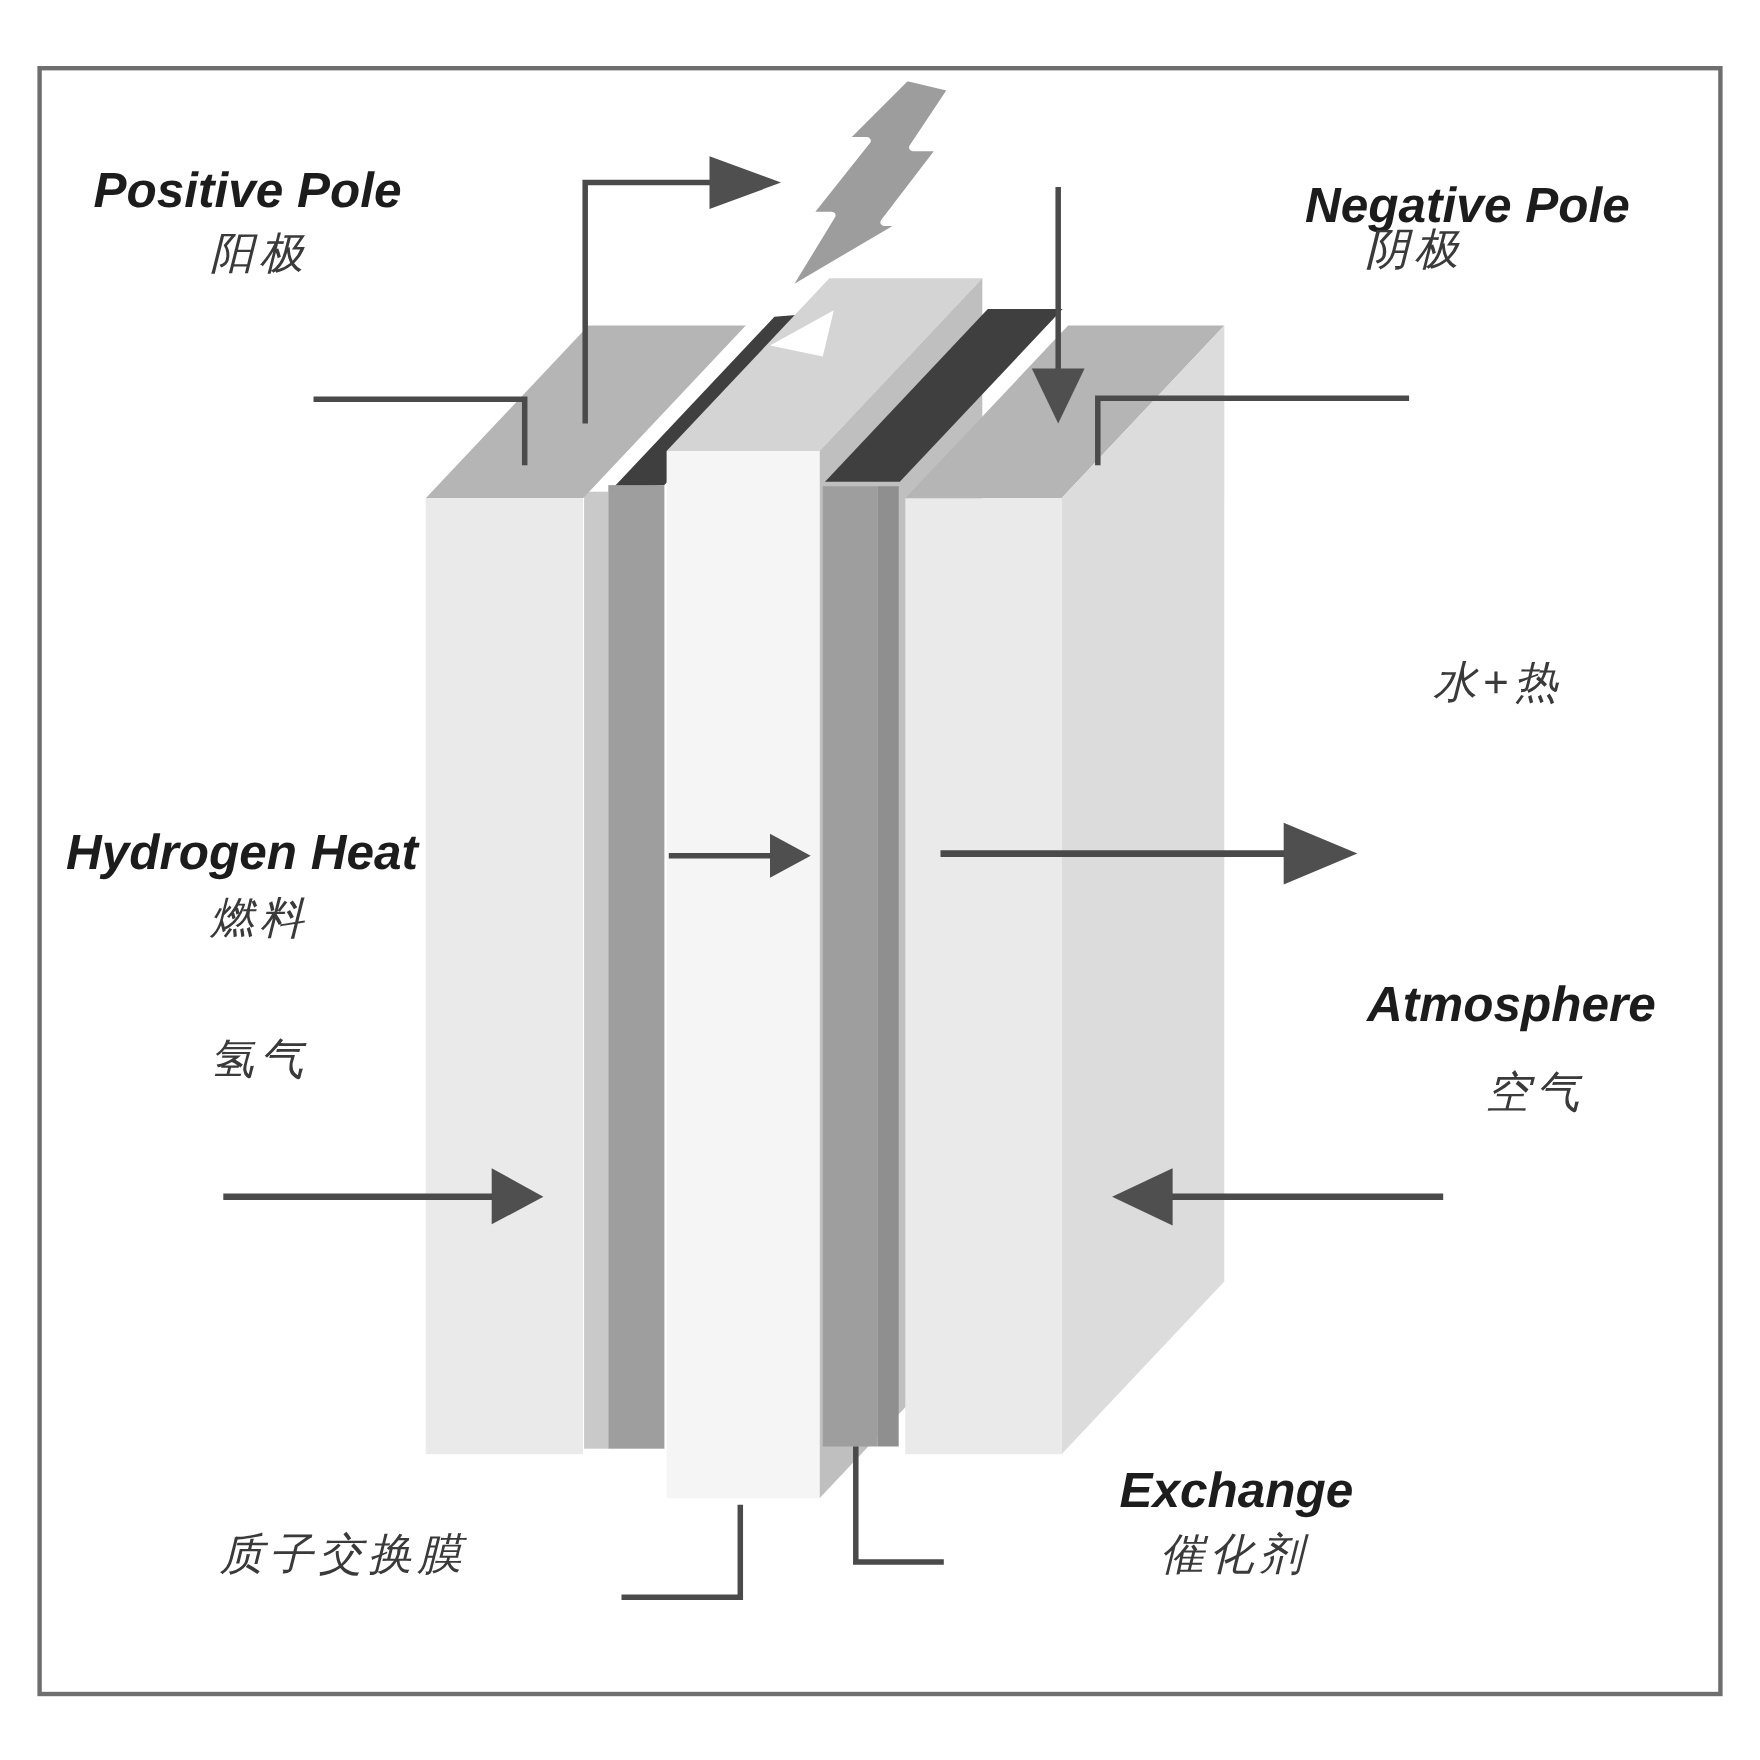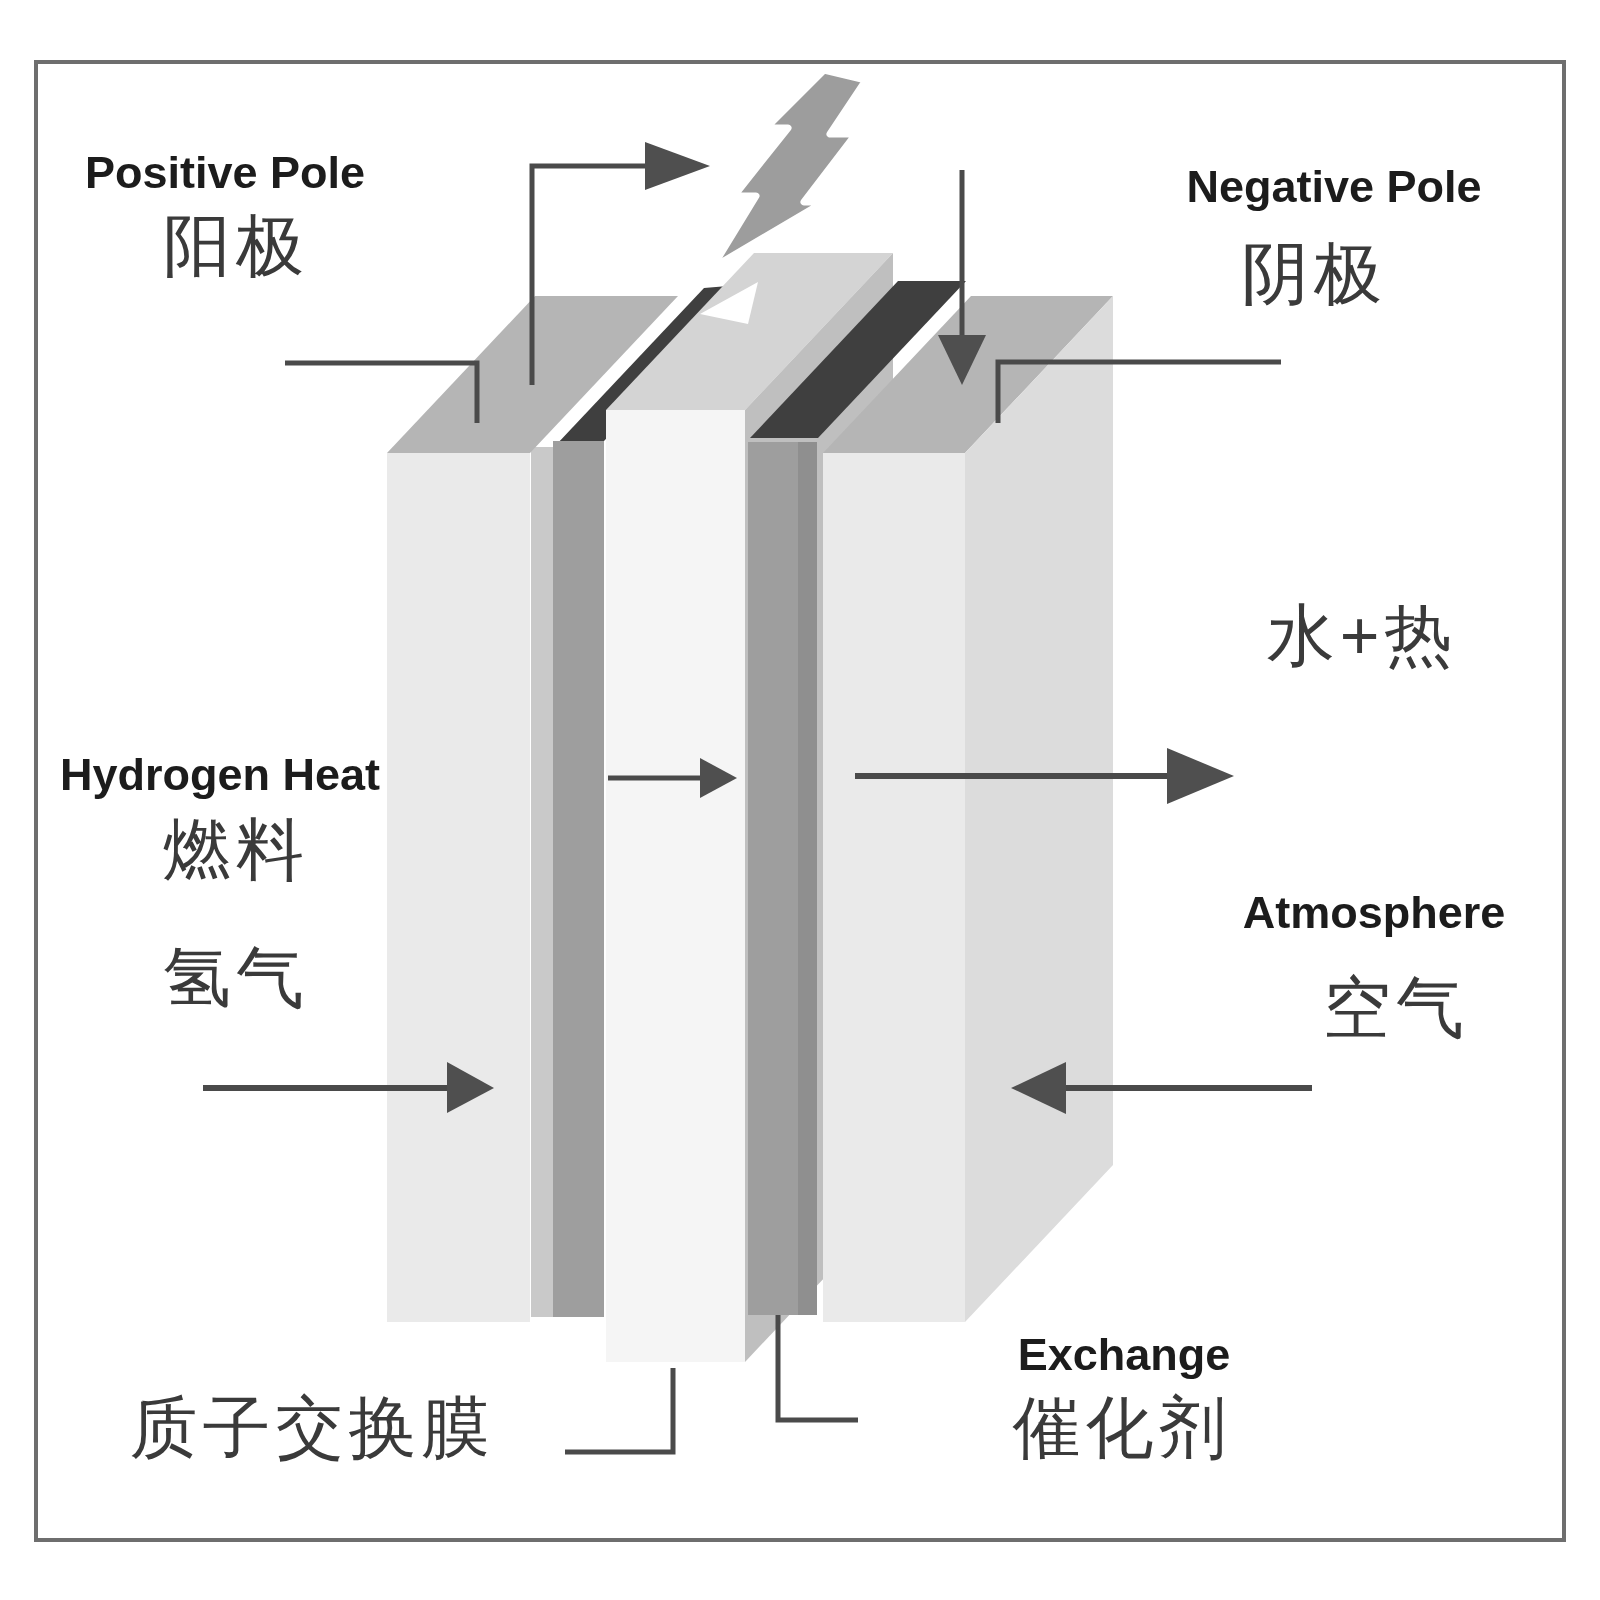--- a/index.html
+++ b/index.html
@@ -20,28 +20,29 @@
     left: 0; top: 0;
     width: 1600px;
     height: 1600px;
   }
   .label {
     position: absolute;
     transform: translateX(-50%);
     white-space: nowrap;
     text-align: right;
     line-height: 1.05;
+    font-style: italic;
   }
   .label-en {
     font-size: 45px;
     font-weight: bold;
     color: #1c1c1c;
   }
   .label-zh {
-    font-size: 68px;
+    font-size: 40px;
     font-weight: normal;
     color: #3a3a3a;
     letter-spacing: 5px;
   }
 </style>
 </head>
 <body>
 
 <div class="canvas">
 
@@ -100,21 +101,21 @@
 
     <polyline points="673,1368 673,1452 565,1452" fill="none" stroke-width="5" stroke="#4a4a4a"></polyline>
 
     <polyline points="778,1315 778,1420 858,1420" fill="none" stroke-width="5" stroke="#4a4a4a"></polyline>
   </svg>
 
   <div class="label label-en" style="left:225px; top:149px;">Positive Pole</div>
   <div class="label label-zh" style="left:236px; top:210px;">阳极</div>
 
   <div class="label label-en" style="left:1334px; top:150px;margin-top:13px;">Negative Pole</div>
-  <div class="label label-zh" style="left:1314px; top:206px;margin-top:32px;">阴极</div>
+  <div class="label label-zh" style="left:1286px; top:206px;">阴极</div>
 
   <div class="label label-zh" style="left:1362px; top:600px;">水+热</div>
 
   <div class="label label-en" style="left:1374px; top:889px;">Atmosphere</div>
   <div class="label label-zh" style="left:1396px; top:972px;">空气</div>
 
   <div class="label label-en" style="left:220px; top:751px;">Hydrogen Heat</div>
   <div class="label label-zh" style="left:236px; top:814px;">燃料</div>
   <div class="label label-zh" style="left:236px; top:942px;">氢气</div>
 

